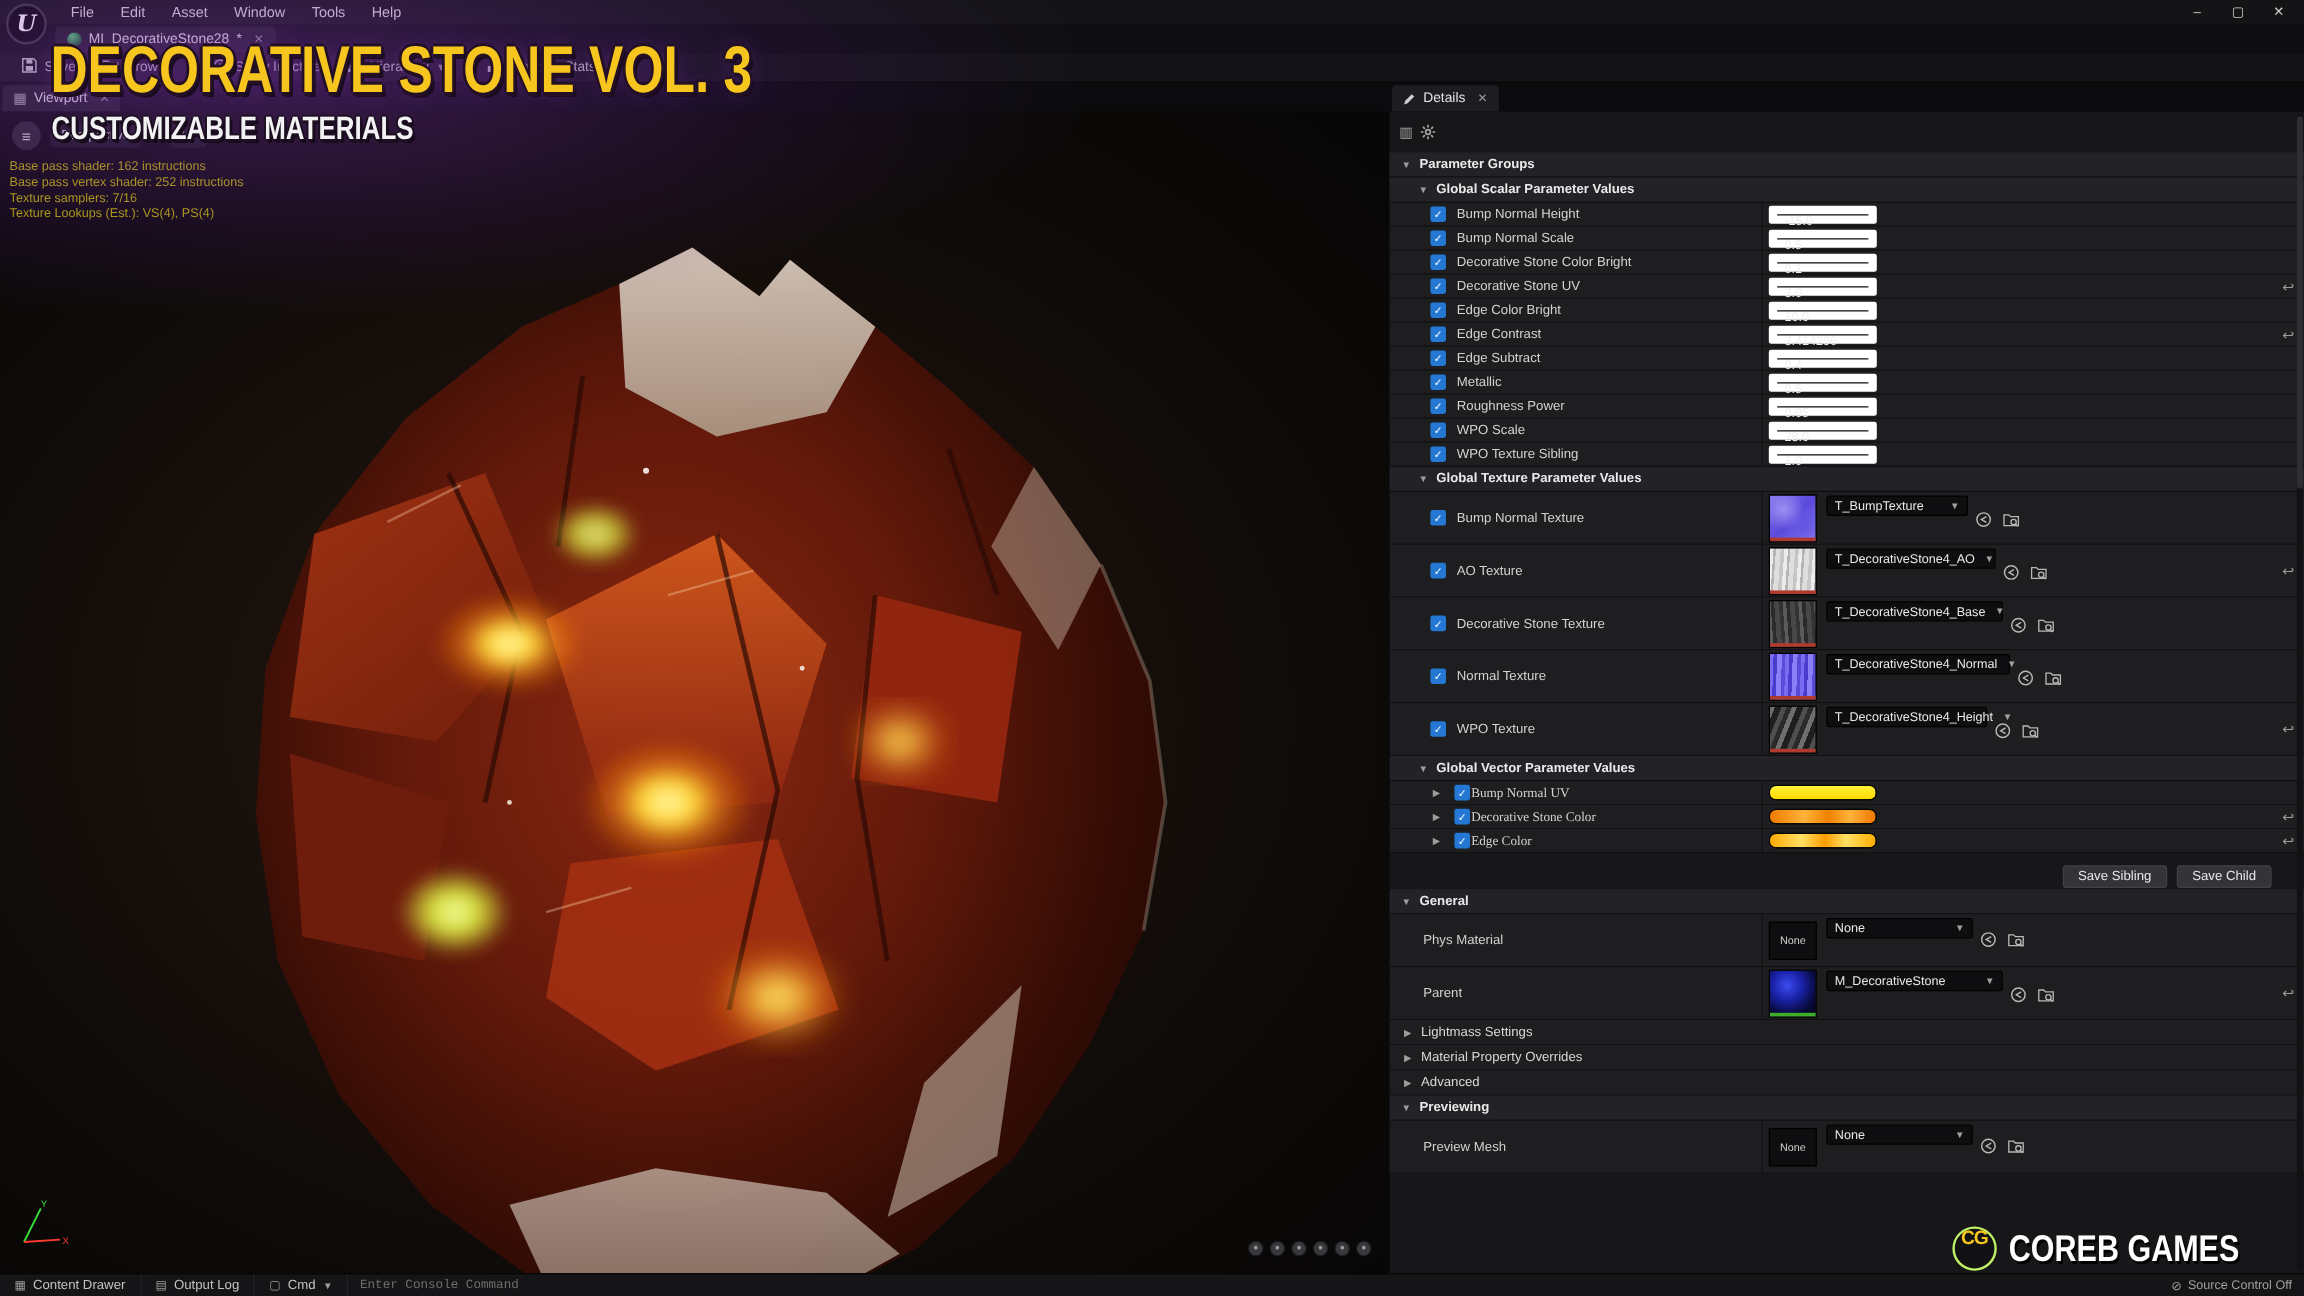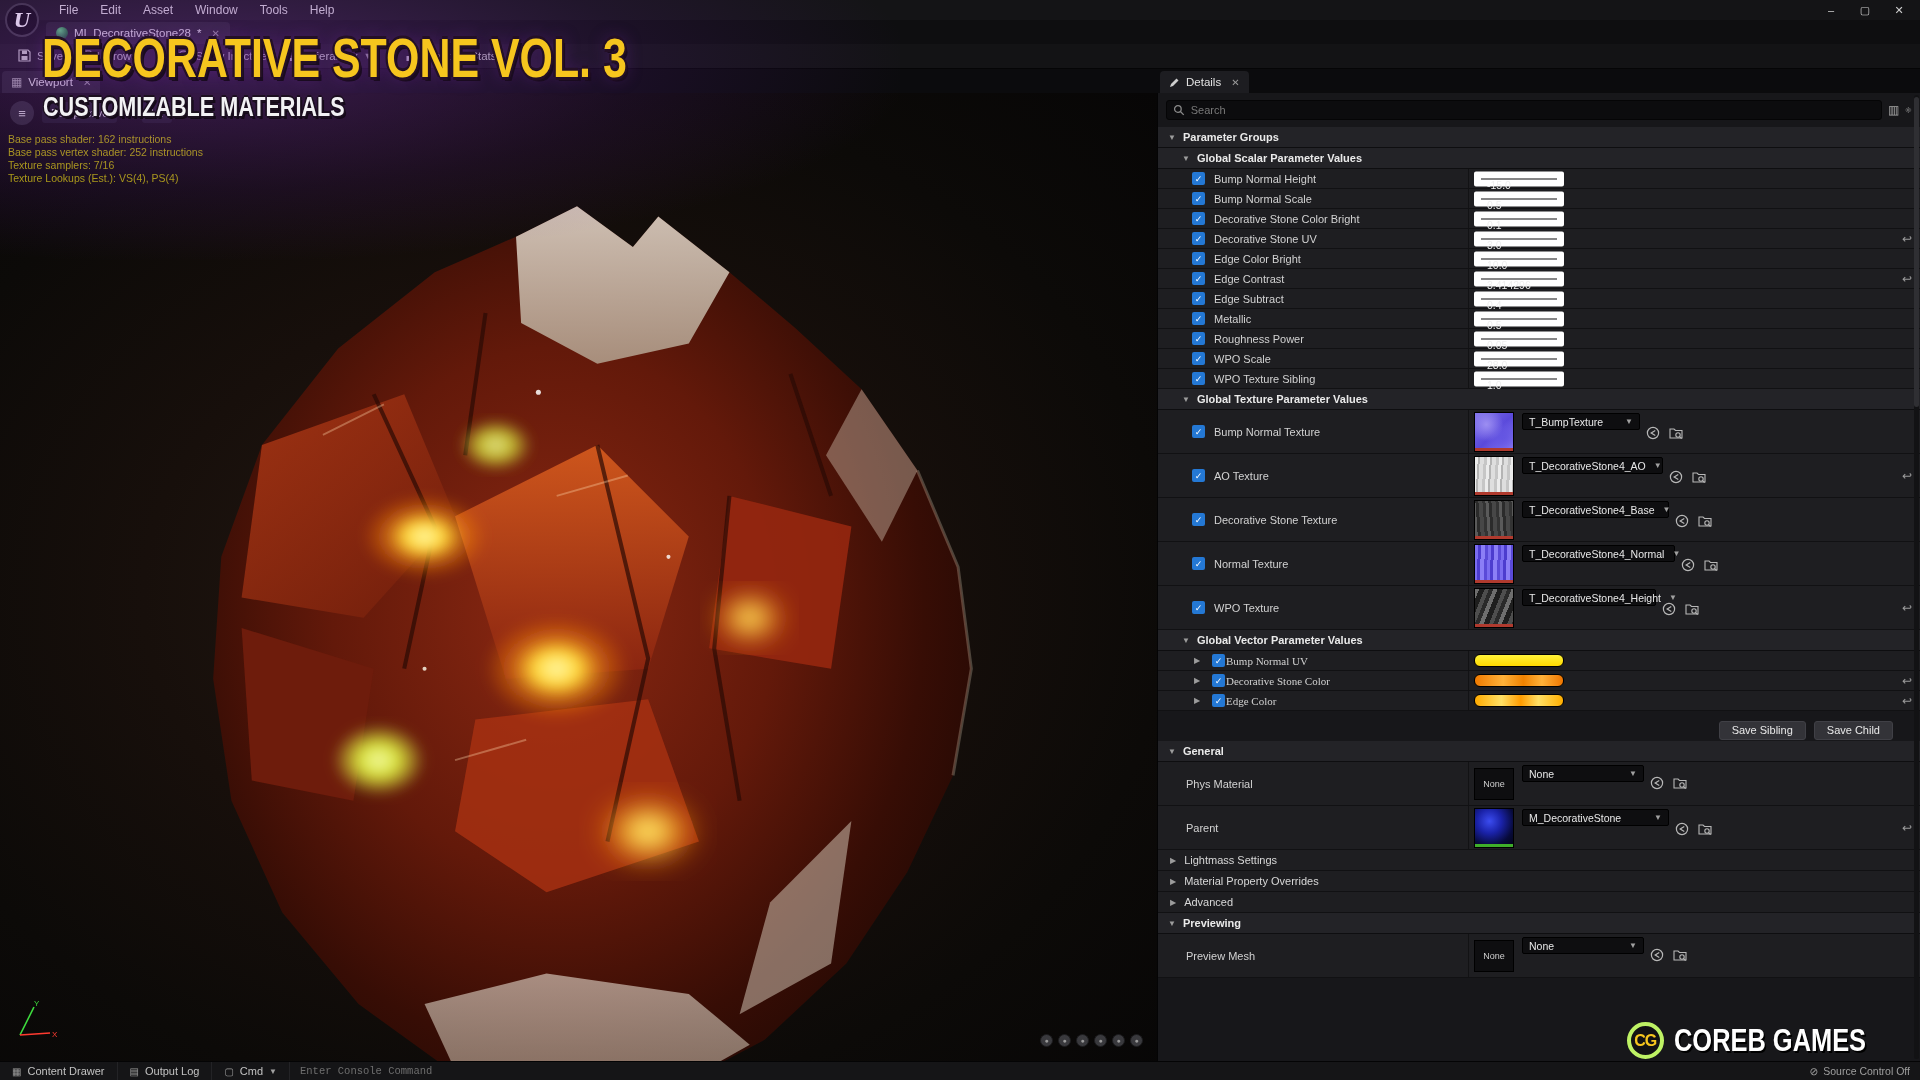--- a/index.html
+++ b/index.html
@@ -135,22 +135,22 @@
     border-top:1px solid #040405; display:flex; align-items:center; font-size:11px; color:#c2c2c2; }
   .bb-item { display:flex; align-items:center; gap:6px; padding:0 12px; height:19px; border-right:1px solid #232326; }
   .bb-icon { font-size:10px; color:#9a9a9a; }
   #console-input { background:transparent; border:0; outline:0; width:220px;
     font-family:Liberation Mono, monospace; font-size:10.5px; color:#9a9a9a; margin-left:10px; }
   #console-input::placeholder { color:#6e6e6e; }
   #source-control { margin-left:auto; display:flex; align-items:center; gap:5px; padding-right:10px; font-size:10.5px; color:#9f9f9f; }
 
   
   #coreb { position:absolute; right:12px; top:1022px; z-index:45; display:flex; align-items:center; gap:10px; }
-  #cg-circle { width:37px; height:37px; border-radius:50%; background:#121214; border:4px solid #bef264;
-    display:flex; align-items:center; justify-content:center;margin-left:40px; }
+  #cg-circle { width:37px; height:37px; border-radius:50%; background:#121214; border:2px solid #bef264;
+    display:flex; justify-content:center;margin-left:40px; }
   #cg-circle span { color:#f6c61e; font-weight:bold; font-size:16px; letter-spacing:-1px; }
   #coreb-name { font-size:31px; font-weight:bold; color:#fff; transform:scaleX(.82); transform-origin:left;
     white-space:nowrap; text-shadow:2px 2px 0 #000; }
 </style>
 </head>
 <body>
 
 <div id="stage">
 
   <div id="titlebar">
@@ -319,27 +319,20 @@
         <div class="vp-mini">●</div>
         <div class="vp-mini">●</div>
         <div class="vp-mini">●</div>
         <div class="vp-mini">●</div>
         <div class="vp-mini">●</div>
       </div>
   </div>
 
   <div id="details">
     <div id="search-row">
-      <div id="search-box">
-        <svg width="12" height="12" viewBox="0 0 12 12">
-          <circle cx="5" cy="5" r="3.4" fill="none" stroke="#8a8a8a" stroke-width="1.3"></circle>
-          <line x1="7.6" y1="7.6" x2="11" y2="11" stroke="#8a8a8a" stroke-width="1.3"></line>
-          </svg>
-        <input type="text" placeholder="Search" style="">
-      </div>
       <span class="panel-icon">▥</span>
       <svg width="14" height="14" viewBox="0 0 14 14">
         <circle cx="7" cy="7" r="2" fill="none" stroke="#a8a8a8" stroke-width="1.3"></circle>
         <g stroke="#a8a8a8" stroke-width="1.4">
           <line x1="7" y1="1" x2="7" y2="3.2"></line>
             <line x1="7" y1="10.8" x2="7" y2="13"></line>
           <line x1="1" y1="7" x2="3.2" y2="7"></line>
             <line x1="10.8" y1="7" x2="13" y2="7"></line>
           <line x1="2.8" y1="2.8" x2="4.4" y2="4.4"></line>
             <line x1="9.6" y1="9.6" x2="11.2" y2="11.2"></line>

